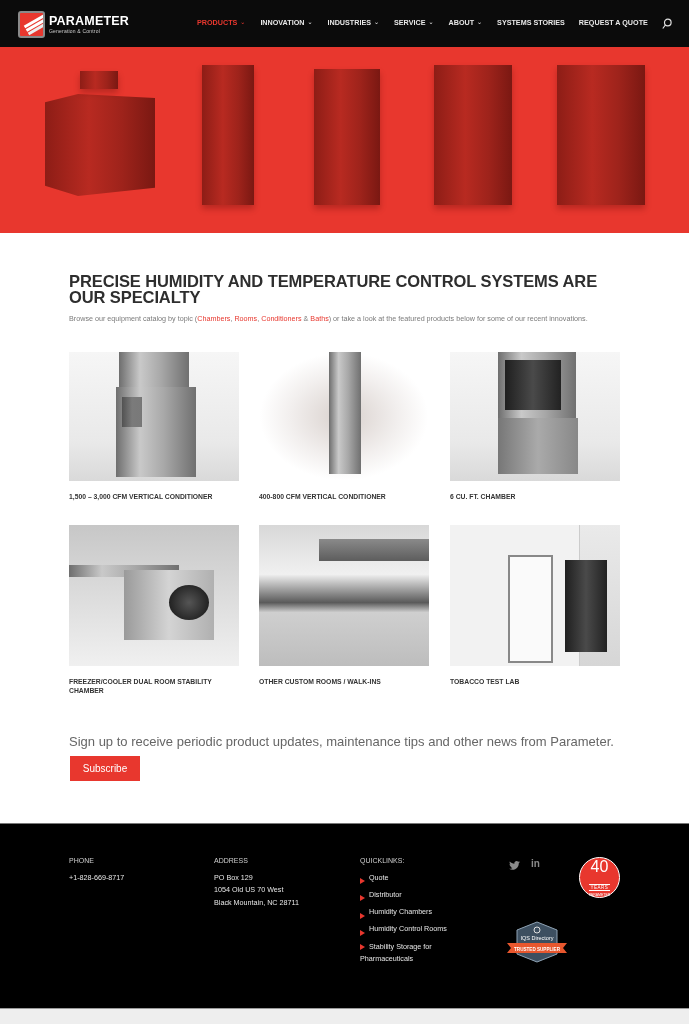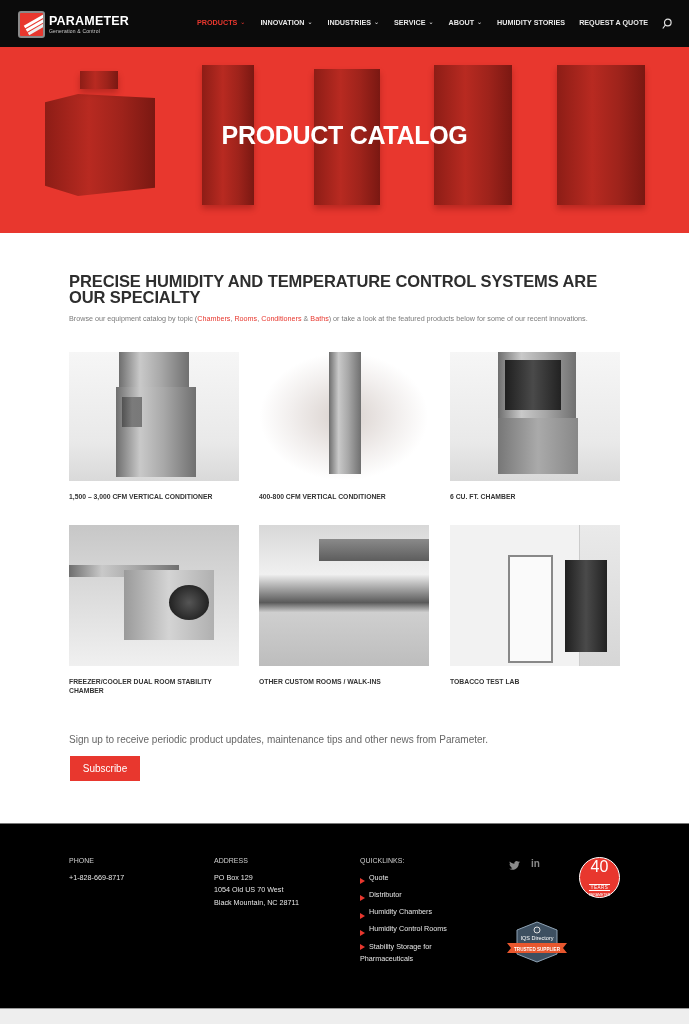--- a/index.html
+++ b/index.html
@@ -31,21 +31,21 @@
   .intro-text a { color: #e8372e; text-decoration: none; }
 
   
   .product { position: absolute; width: 170px; cursor: pointer; }
   .product-img { width: 170px; background: linear-gradient(180deg, #f6f6f6 0%, #e9e9e9 70%, #d9d9d9 100%); position: relative; overflow: hidden; }
   .product-label { font-size: 6.8px; font-weight: bold; color: #333; margin-top: 12px; line-height: 8.5px; text-transform: uppercase; }
   .steel { position: absolute; background: linear-gradient(90deg, #6e6e6e 0%, #c9c9c9 30%, #a8a8a8 60%, #707070 100%); }
   .dark { position: absolute; background: linear-gradient(90deg, #1f1f1f, #4a4a4a, #222); }
 
   
-  .signup-text { position: absolute; left: 69px; top: 734px; font-size: 10px; color: #666; }
+  .signup-text { position: absolute; left: 69px; top: 734px; font-size: 13px; color: #666; }
   .subscribe-btn { position: absolute; left: 70px; top: 756px; width: 70px; height: 25px; background: #e8372e; color: #fff; font-size: 10px; display: flex; align-items: center; justify-content: center; cursor: pointer; }
 
   
   .footer { position: absolute; left: 0; top: 823px; width: 689px; height: 185px; background: #000; border-top: 1px solid #777; }
   .f-col { position: absolute; color: #e6e6e6; font-size: 7.2px; line-height: 12.5px; }
   .f-head { color: #cfcfcf; font-size: 7px; margin-bottom: 4px; }
   .ql { display: flex; align-items: flex-end; margin-bottom: 4.8px; cursor: pointer; }
   .tri { width: 0; height: 0; border-top: 3.5px solid transparent; border-bottom: 3.5px solid transparent; border-left: 5px solid #e8372e; margin-right: 4px; }
   .social { position: absolute; color: #8a8a8a; font-size: 10px; font-weight: bold; cursor: pointer; }
   .badge40 { position: absolute; left: 579px; top: 857px; width: 41px; height: 41px; border-radius: 50%; background: #e8372e; border: 1.5px solid #fff; color: #fff; text-align: center; }
@@ -82,21 +82,21 @@
     </div>
     <div class="nav-item" style="margin-right:15px;text-align:right;">
       <span>SERVICE</span>
       <span class="chev">⌄</span>
     </div>
     <div class="nav-item" style="margin-right:15px;">
       <span>ABOUT</span>
       <span class="chev">⌄</span>
     </div>
     <div class="nav-item" style="margin-right:14px;">
-      <span>HUMIDITY STORIES</span>
+      <span>SYSTEMS STORIES</span>
     </div>
     <div class="nav-item">
       <span>REQUEST A QUOTE</span>
     </div>
   </div>
 
   <svg class="search-icon" viewBox="0 0 10 12">
     <circle cx="5.8" cy="4.5" r="3.3" fill="none" stroke="#e0e0e0" stroke-width="1.2"></circle>
     <line x1="3.4" y1="7" x2="0.8" y2="10.5" stroke="#e0e0e0" stroke-width="1.2"></line>
   </svg>
@@ -107,21 +107,20 @@
   <div class="unit" style="left:45px; top:47px; width:110px; height:102px; clip-path: polygon(0 8%, 30% 0, 100% 4%, 100% 92%, 30% 100%, 0 90%);"></div>
   <div class="unit" style="left:80px; top:24px; width:38px; height:18px;"></div>
 
   <div class="unit" style="left:202px; top:18px; width:52px; height:140px;"></div>
 
   <div class="unit" style="left:314px; top:22px; width:66px; height:136px;"></div>
 
   <div class="unit" style="left:434px; top:18px; width:78px; height:140px;"></div>
 
   <div class="unit" style="left:557px; top:18px; width:88px; height:140px;"></div>
-  <div class="hero-title">PRODUCT CATALOG</div>
 </div>
 
 <h1 class="intro-title">PRECISE HUMIDITY AND TEMPERATURE CONTROL SYSTEMS ARE OUR SPECIALTY</h1>
 <p class="intro-text"><span>Browse our equipment catalog by topic (</span><a href="#">Chambers</a><span>, </span><a href="#">Rooms</a><span>, </span><a href="#">Conditioners</a><span> &amp; </span><a href="#">Baths</a><span>) or take a look at the featured products below for some of our recent innovations.</span></p>
 
 <div class="product" style="left:69px; top:352px;">
   <div class="product-img" style="height:129px;">
     <div class="steel" style="left:50px; top:0; width:70px; height:40px;"></div>
     <div class="steel" style="left:47px; top:35px; width:80px; height:90px;"></div>
     <div class="dark" style="left:53px; top:45px; width:20px; height:30px; opacity:0.5;"></div>

